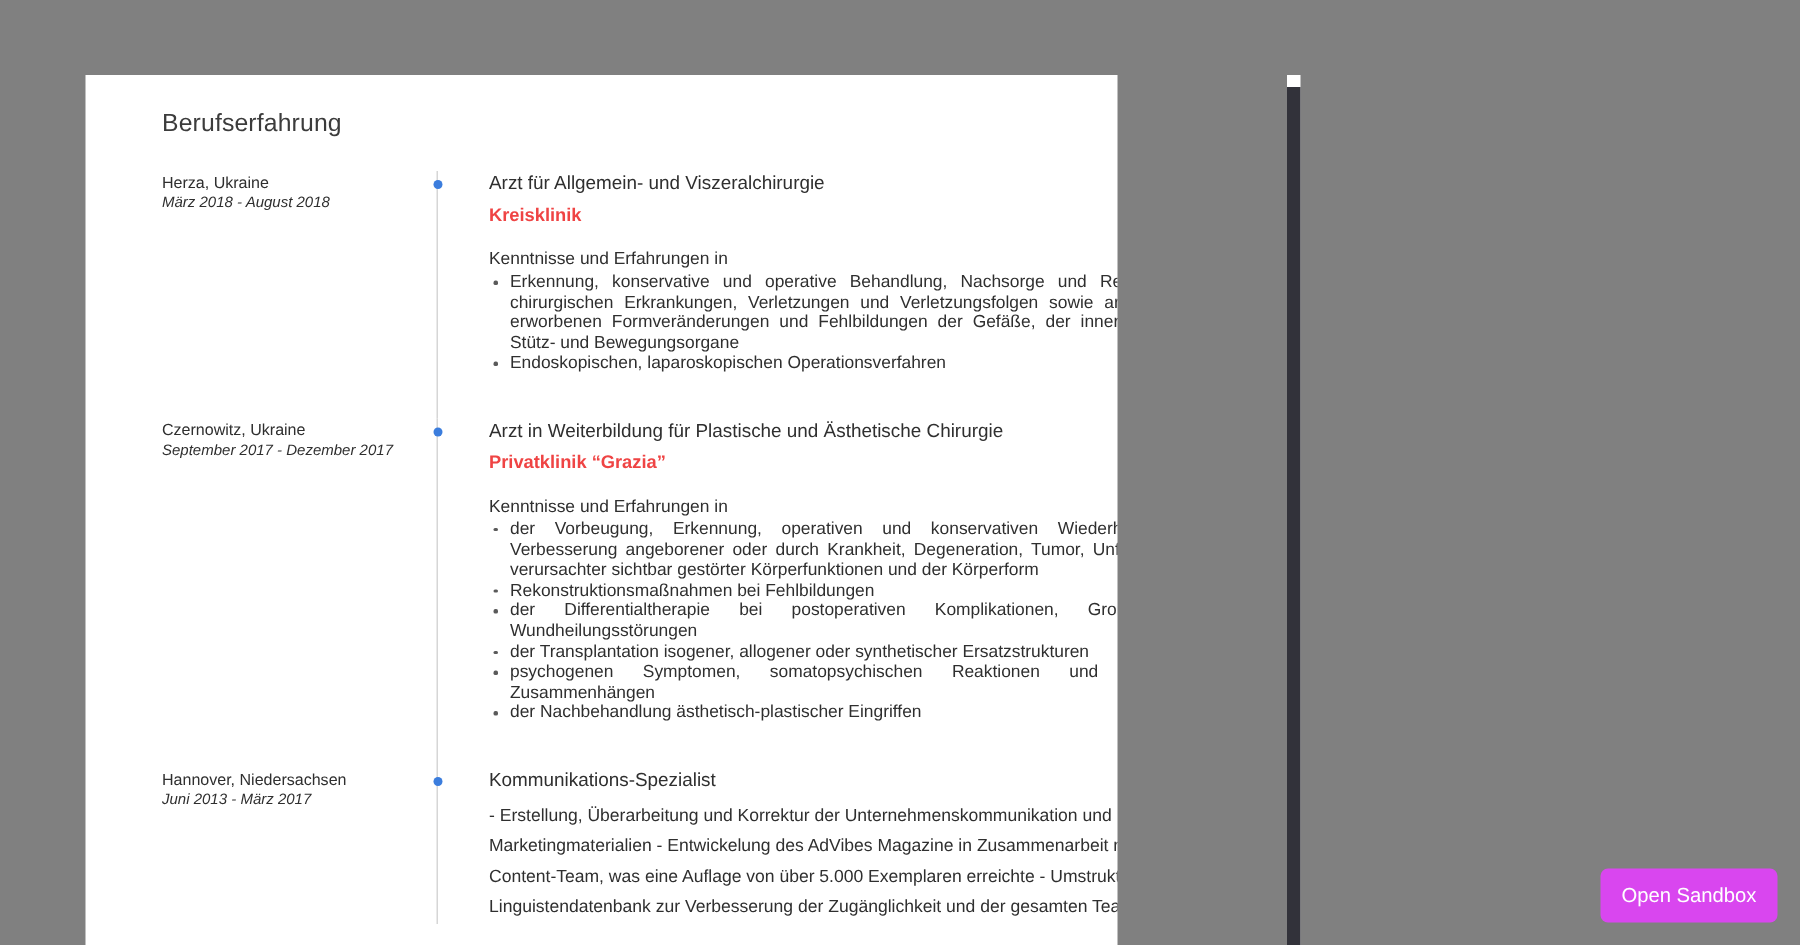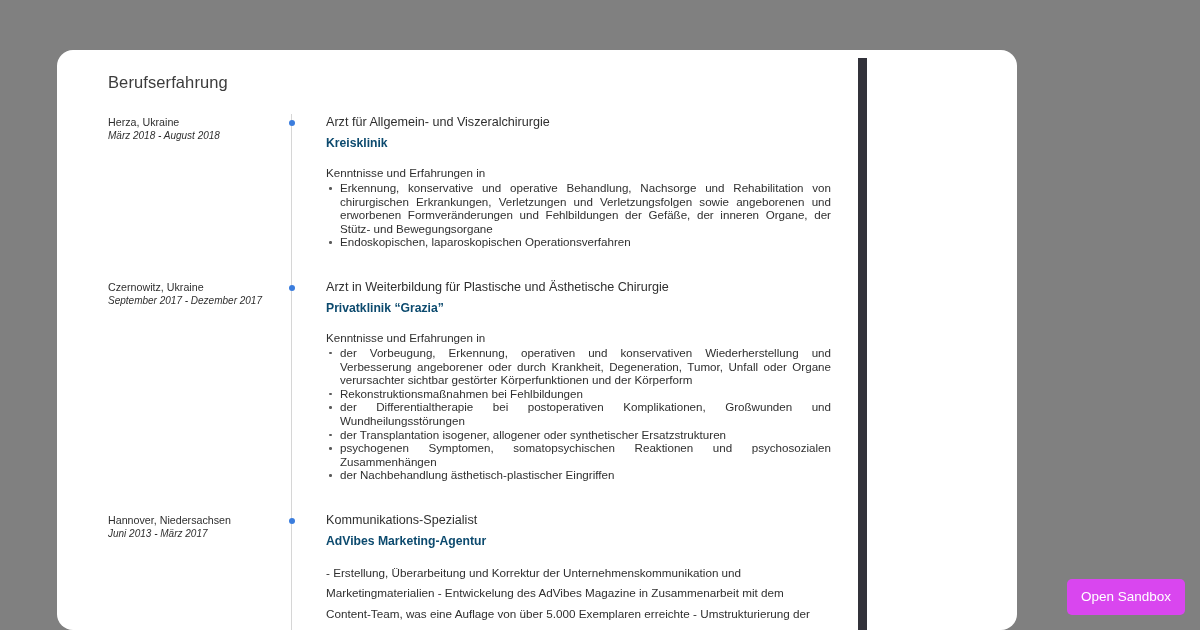--- a/index.html
+++ b/index.html
@@ -16,25 +16,24 @@
     width: 1200px;
     height: 630px;
     background: #808080;
   }
 
   
   #card {
     position: absolute;
     left: 57px;
     top: 50px;
-    width: 960px;
+    width: 688px;
     height: 580px;
     background: #ffffff;
     overflow: hidden;
-    border-radius: 16px;
   }
 
   #card-inner {
     position: absolute;
     left: 0; top: 0;
     width: 801px;
     padding: 0;
   }
 
   .section-title {
@@ -106,21 +105,21 @@
 
   .job-title {
     font-size: 12.6px;
     color: #2f2f2f;
     line-height: 16px;
     margin: 0 0 6px 0;
   }
 
   .company {
     font-size: 12.2px;
-    color: #0c4a6e;
+    color: #ef4444;
     font-weight: bold;
     line-height: 15px;
     margin: 0 0 14px 0;
   }
 
   .desc-lead {
     font-size: 11.6px;
     color: #2f2f2f;
     line-height: 15px;
     margin: 0 0 1px 0;
@@ -260,21 +259,20 @@
         <div class="entry-left">
           <div class="loc">Hannover, Niedersachsen</div>
           <div class="dates">Juni 2013 - März 2017</div>
         </div>
         <div class="entry-rail">
           <div class="rail-line"></div>
           <div class="rail-dot"></div>
         </div>
         <div class="entry-right">
           <div class="job-title">Kommunikations-Spezialist</div>
-          <div class="company">AdVibes Marketing-Agentur</div>
           <div class="freetext">
             <p>- Erstellung, Überarbeitung und Korrektur der Unternehmenskommunikation und Marketingmaterialien - Entwickelung des AdVibes Magazine in Zusammenarbeit mit dem Content-Team, was eine Auflage von über 5.000 Exemplaren erreichte - Umstrukturierung der Linguistendatenbank zur Verbesserung der Zugänglichkeit und der gesamten Team-Organisation</p>
           </div>
 
         </div>
       </div>
 
     </div>
   </div>
 

